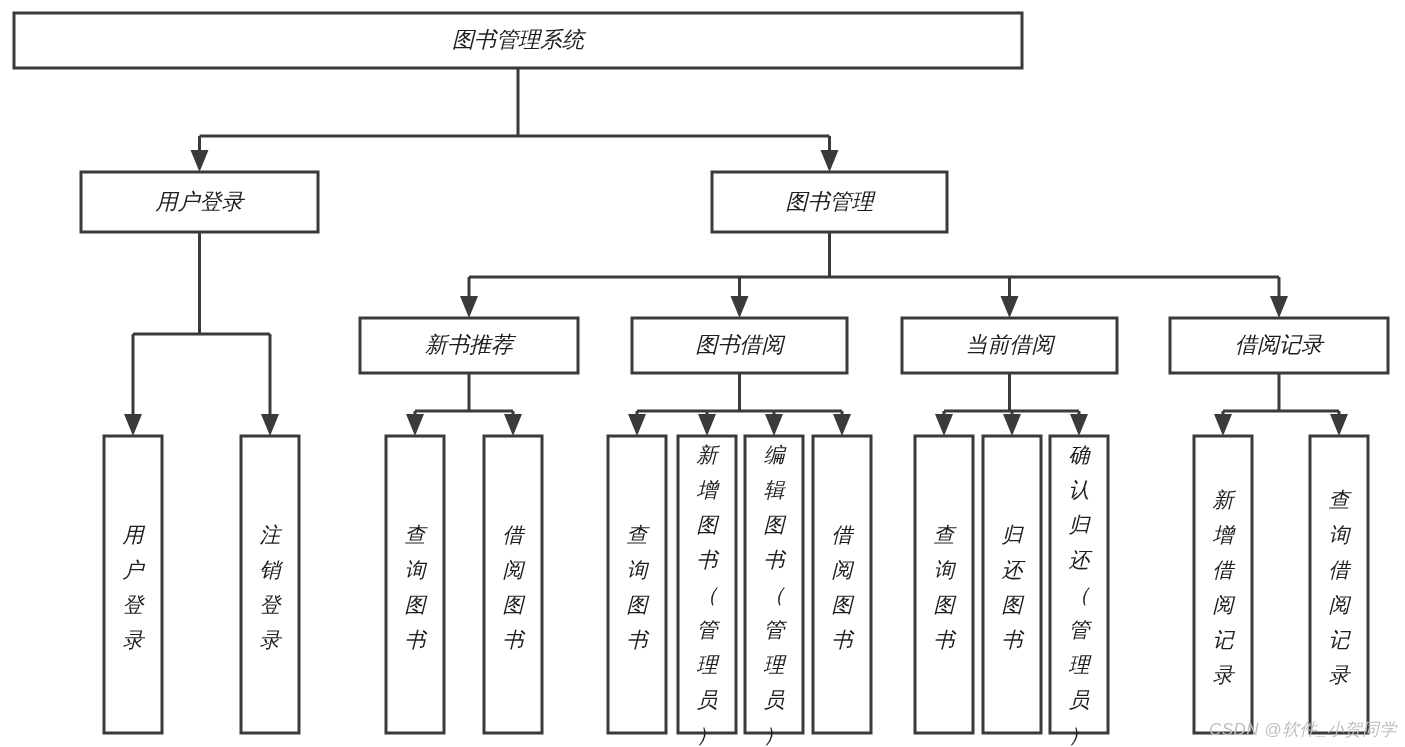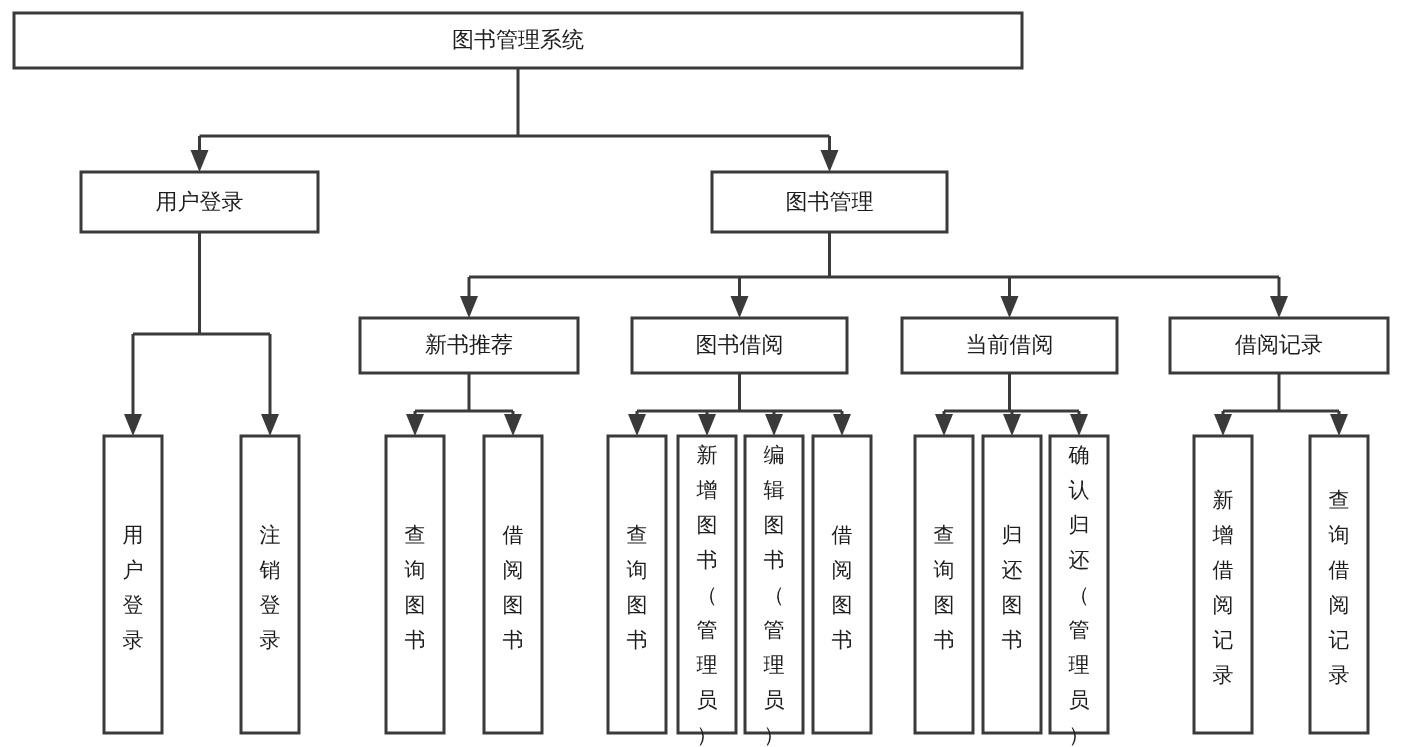--- a/index.html
+++ b/index.html
@@ -11,20 +11,21 @@
     width: 1405px;
     height: 747px;
     font-family: "Liberation Sans", "DejaVu Sans", sans-serif;
     overflow: hidden;
     position: relative;
   }
   #diagram-root {
     position: relative;
     width: 1405px;
     height: 747px;
+    font-style: italic;
   }
   svg.diagram-canvas {
     position: absolute;
     left: 0;
     top: 0;
     width: 1405px;
     height: 747px;
     display: block;
   }
   .node-box {
@@ -204,13 +205,14 @@
           <rect x="1194" y="436" width="58" height="297" class="node-box"></rect>
           <text x="1223" y="0" class="node-label-vertical"><tspan x="1223" y="506.8">新</tspan><tspan x="1223" y="541.8">增</tspan><tspan x="1223" y="576.8">借</tspan><tspan x="1223" y="611.8">阅</tspan><tspan x="1223" y="646.8">记</tspan><tspan x="1223" y="681.8">录</tspan></text>
         </g>
         <g>
           <rect x="1310" y="436" width="58" height="297" class="node-box"></rect>
           <text x="1339" y="0" class="node-label-vertical"><tspan x="1339" y="506.8">查</tspan><tspan x="1339" y="541.8">询</tspan><tspan x="1339" y="576.8">借</tspan><tspan x="1339" y="611.8">阅</tspan><tspan x="1339" y="646.8">记</tspan><tspan x="1339" y="681.8">录</tspan></text>
         </g>
       </g>
   </svg>
 
+  <div class="watermark-text">CSDN @软件_小贺同学</div>
 </div>
 
 </body></html>

